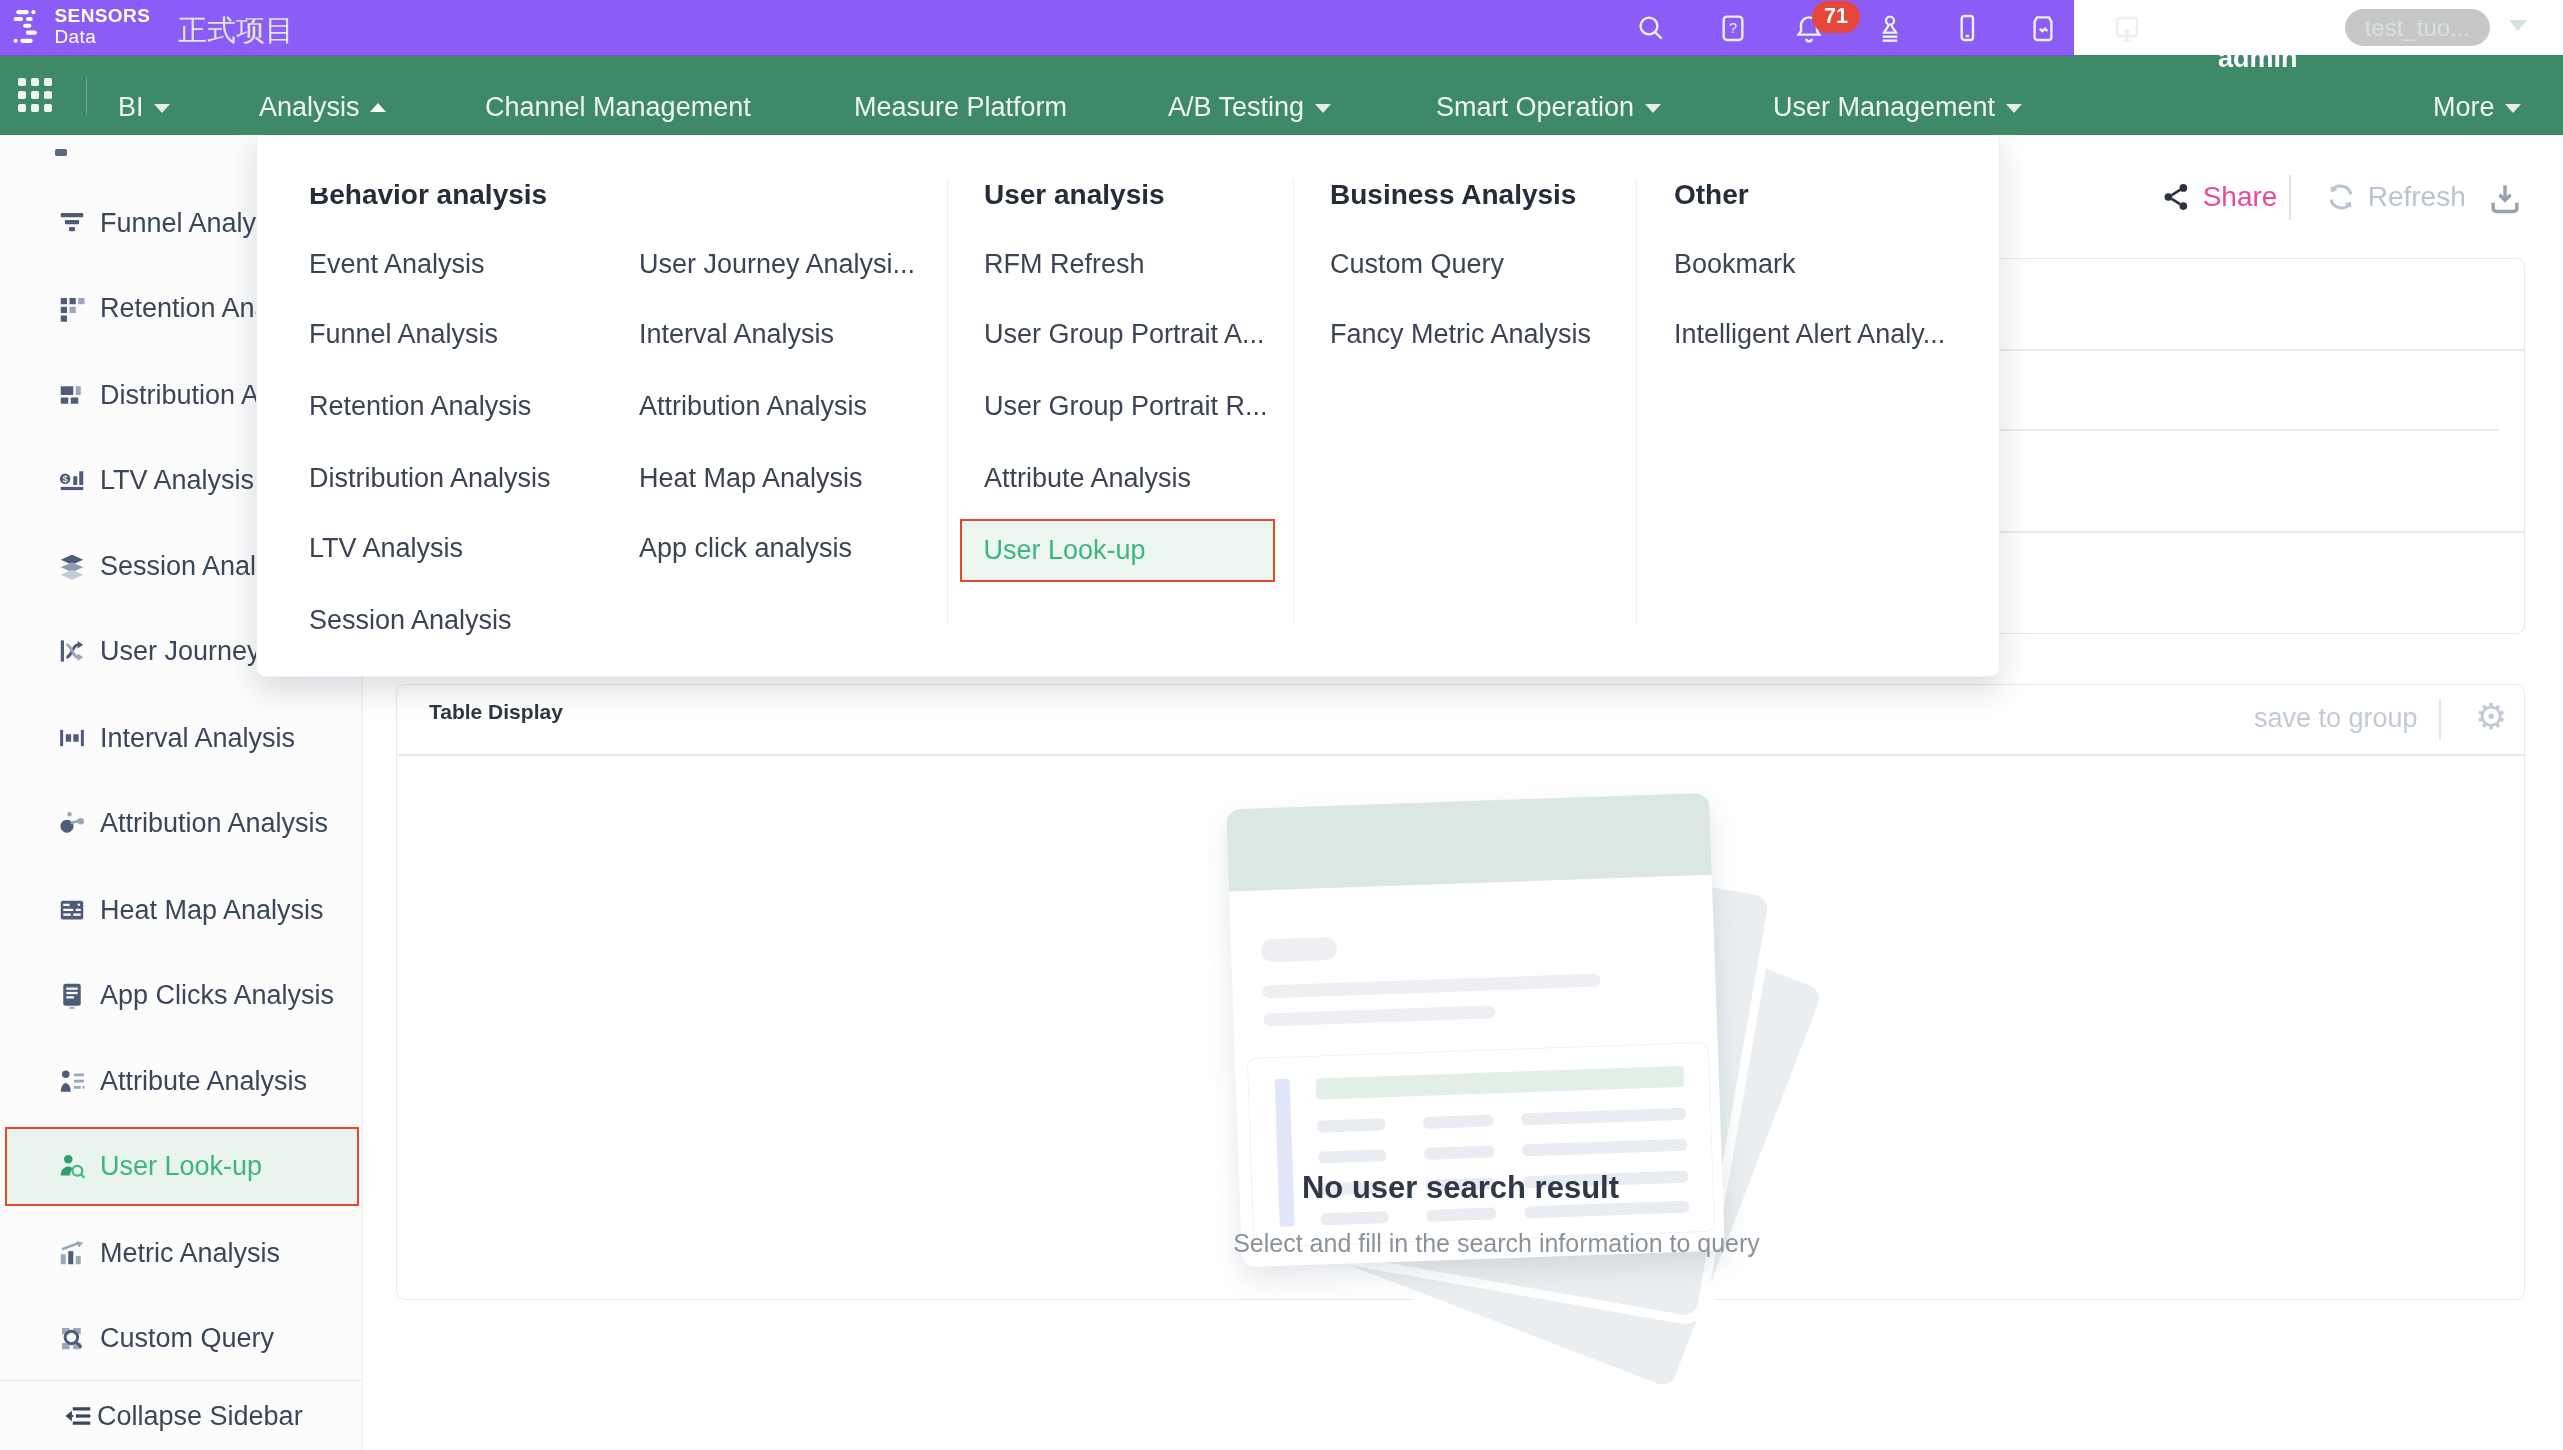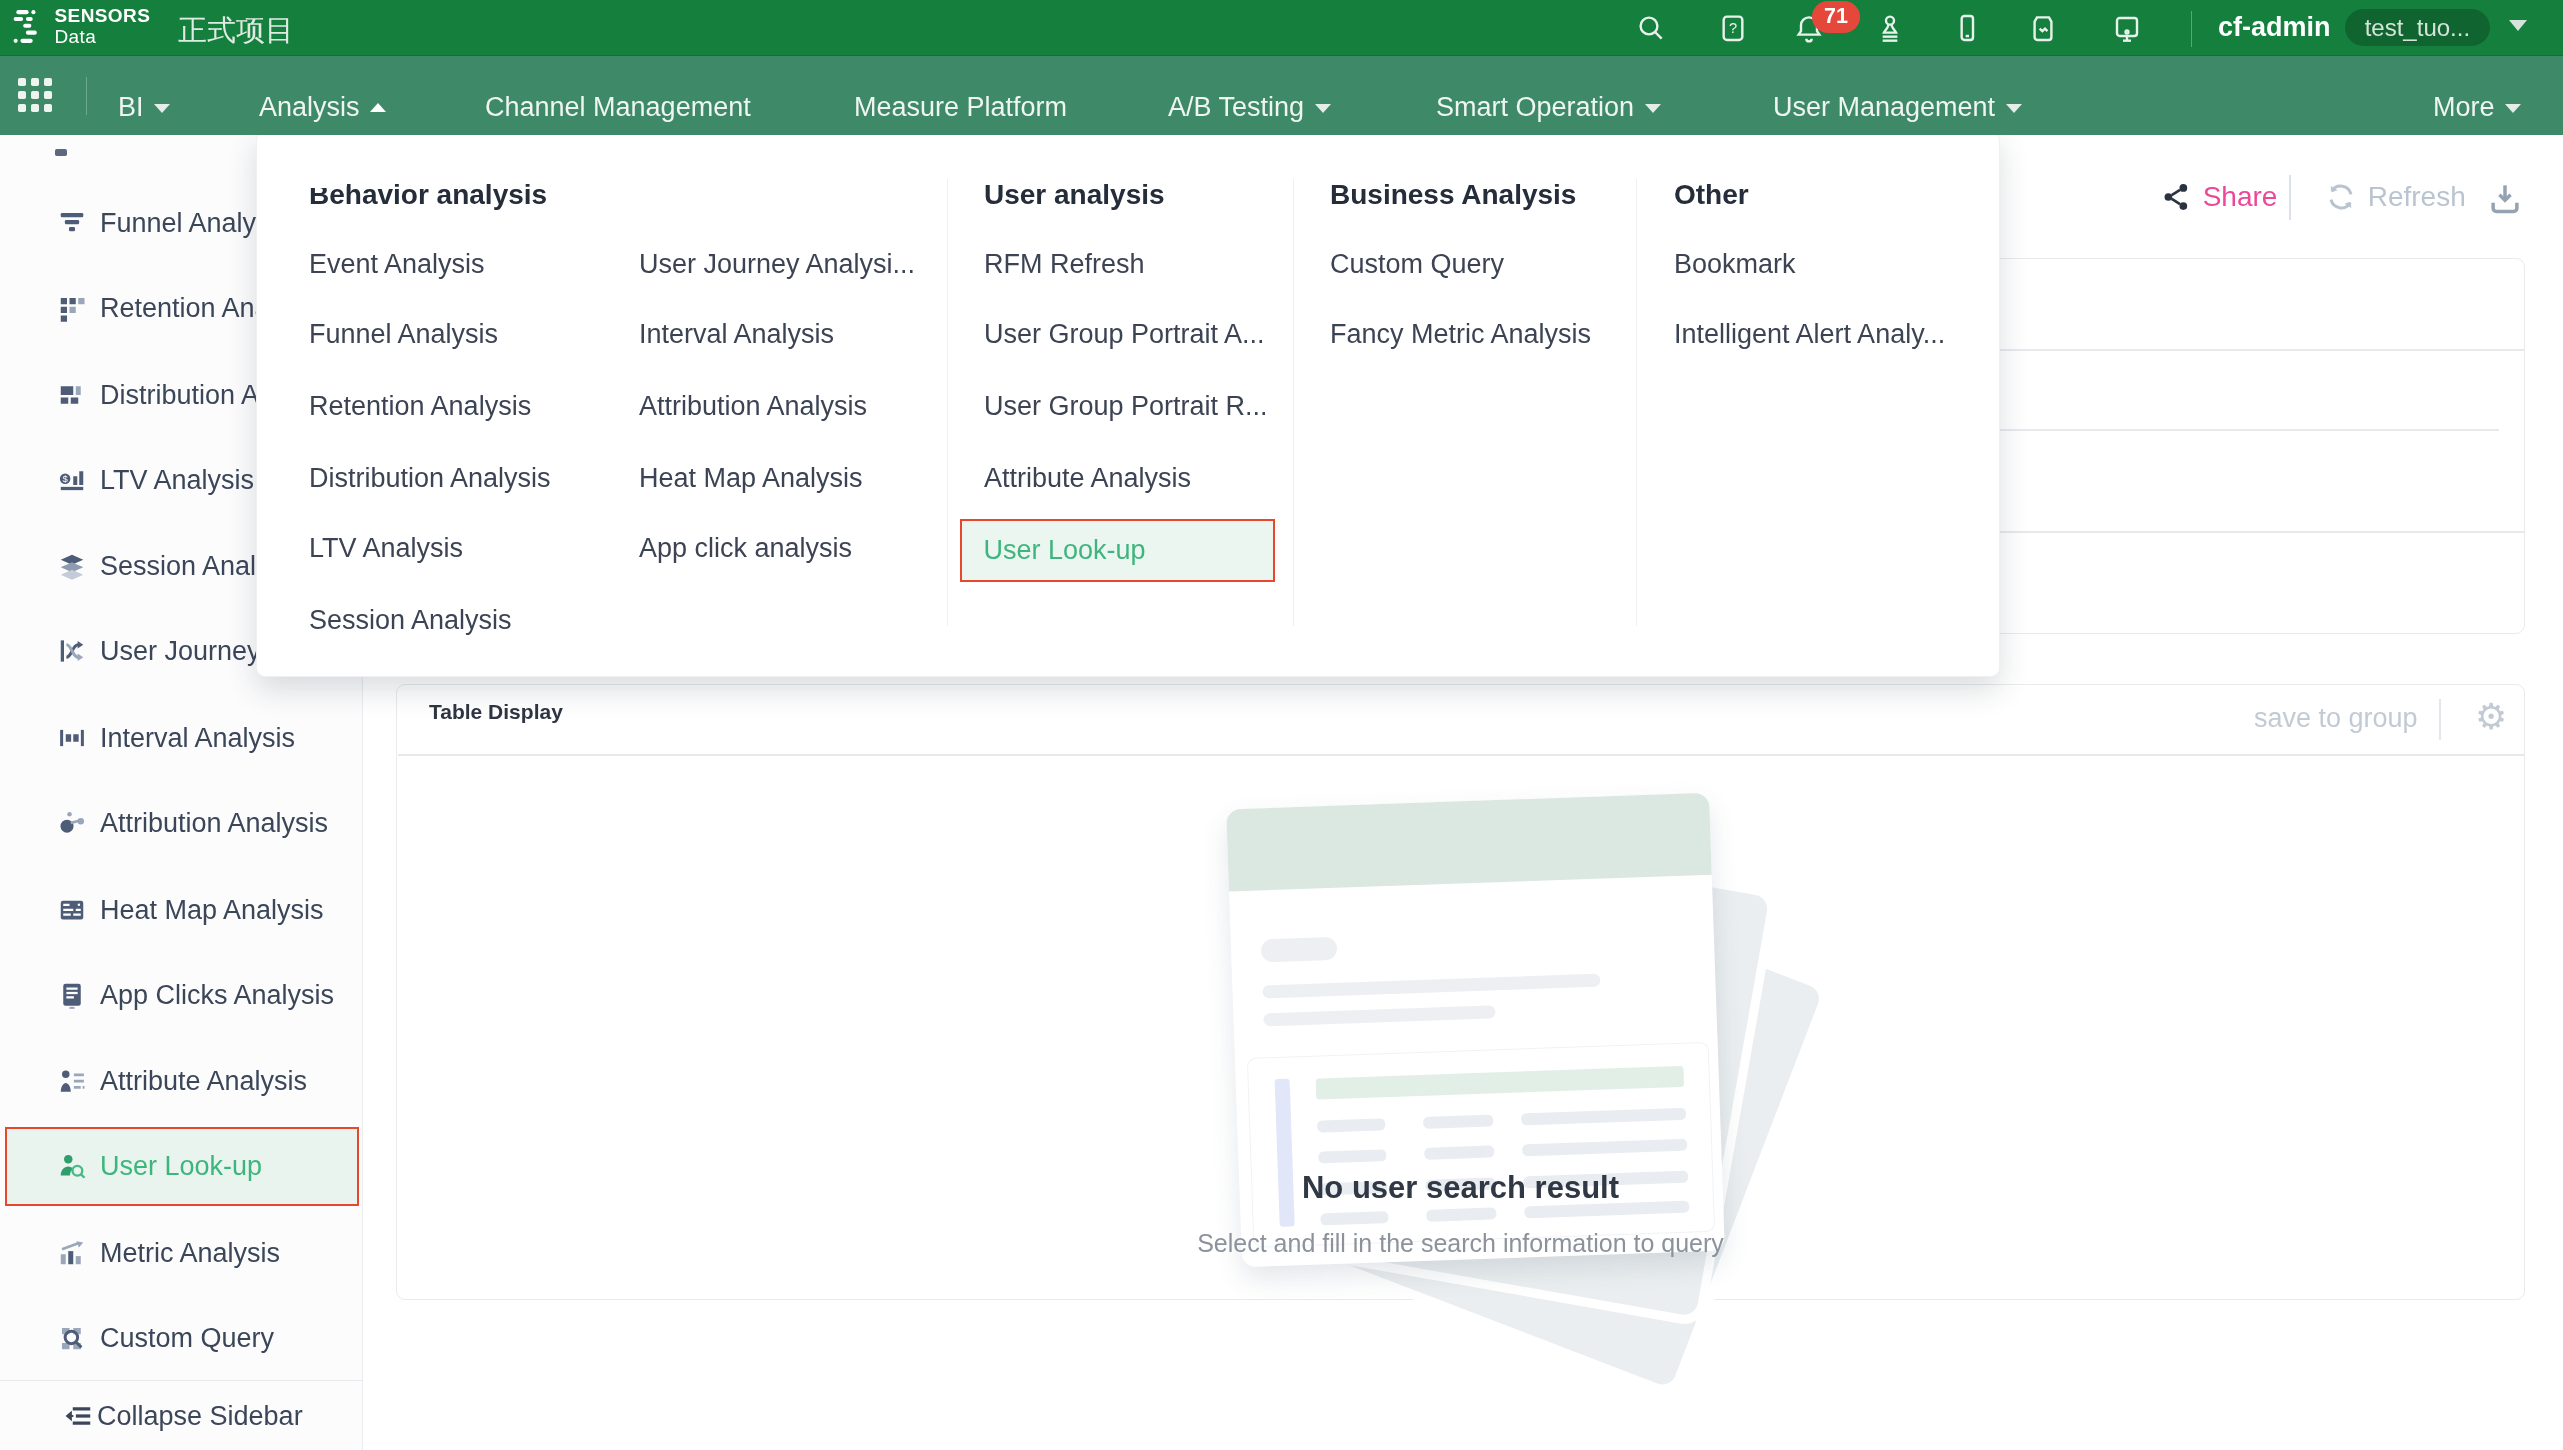--- a/index.html
+++ b/index.html
@@ -1,21 +1,21 @@
 <!DOCTYPE html>
 <html style="font-size:14.3px"><head>
 <meta charset="utf-8">
 <style>
   html,body{margin:0;padding:0;background:#ffffff;}
   .screen{position:relative;width:2563px;height:1451px;overflow:hidden;
           font-family:"Liberation Sans",sans-serif;background:#ffffff;}
   .abs{position:absolute;}
 
   
-  .topbar{position:absolute;left:0;top:0;width:2563px;height:55px;background:#15803d;
+  .topbar{position:absolute;left:0;top:0;width:2074px;height:55px;background:#8b5cf6;
           border-bottom:0.9px solid rgba(0,0,0,0.14);z-index:40;}
   .brand{position:absolute;left:12.5px;top:6.3px;display:flex;align-items:center;gap:8px;}
   .brand-text{color:#ffffff;font-weight:bold;font-size:19px;line-height:20.6px;letter-spacing:0.4px;}
   .project-name{position:absolute;left:178px;top:10.7px;font-size:29px;color:#dfeae3;}
   .tb-icon{position:absolute;top:11.6px;width:32px;height:32px;}
   .tb-divider{position:absolute;left:2191px;top:10.7px;width:0.9px;height:36px;background:rgba(255,255,255,0.3);}
   .badge{position:absolute;left:1812px;top:0.9px;min-width:48px;height:32px;border-radius:16px;
          background:#e5483b;color:#fff;font-size:21.5px;font-weight:bold;display:flex;
          align-items:center;justify-content:center;z-index:41;}
   .username{position:absolute;left:2218px;top:11.6px;font-size:27px;font-weight:bold;color:#ffffff;}
@@ -67,21 +67,21 @@
       border:9px solid #ffffff;border-radius:23px;transform-origin:12% 92%;}
   .front{position:absolute;left:0;top:0;width:483px;height:458px;background:#ffffff;border-radius:14.3px;
       box-shadow:0 12.5px 27px rgba(50,70,90,0.13);transform:rotate(-2deg);}
   .front .hd{position:absolute;left:0;top:0;width:483px;height:82px;background:#dbe7e1;border-radius:14.3px 14.3px 0 0;}
   .blk{position:absolute;background:#edeff3;border-radius:7.2px;}
   .tblk{position:absolute;left:11.6px;top:249px;width:460px;height:188px;border:0.9px solid #f0f2f5;border-radius:9px;}
   .gbar{position:absolute;background:#e9ecf0;border-radius:5.4px;height:11.6px;}
   .empty-title{position:absolute;left:396px;width:2129px;top:1170px;text-align:center;font-size:31px;
       font-weight:bold;color:#303846;z-index:2;}
   .empty-sub{position:absolute;left:396px;width:2129px;top:1229px;text-align:center;font-size:25px;
-      color:#8b929b;z-index:2;}
+      color:#8b929b;z-index:2;padding-left:36px;}
 
   
   .megamenu{position:absolute;left:256px;top:131px;width:1744px;height:546px;background:#ffffff;
       border:0.9px solid #eef0f3;border-radius:9px;box-shadow:0 12.5px 30px rgba(28,42,56,0.16);z-index:30;box-sizing:border-box;}
   .m-head{position:absolute;height:38px;line-height:38px;font-size:28px;font-weight:bold;color:#252c3a;white-space:nowrap;}
   .m-item{position:absolute;height:36px;line-height:36px;font-size:27px;color:#3c4454;white-space:nowrap;cursor:pointer;}
   .m-div{position:absolute;top:47px;width:0.9px;height:447px;background:#edeff2;}
   .menu-hl{position:absolute;left:703px;top:387px;width:315px;height:63px;box-sizing:border-box;
       background:#ecf6f0;border:2.7px solid #e8472c;display:flex;align-items:center;padding-left:21.5px;}
   .menu-hl span{font-size:27px;color:#3fb57e;white-space:nowrap;}

